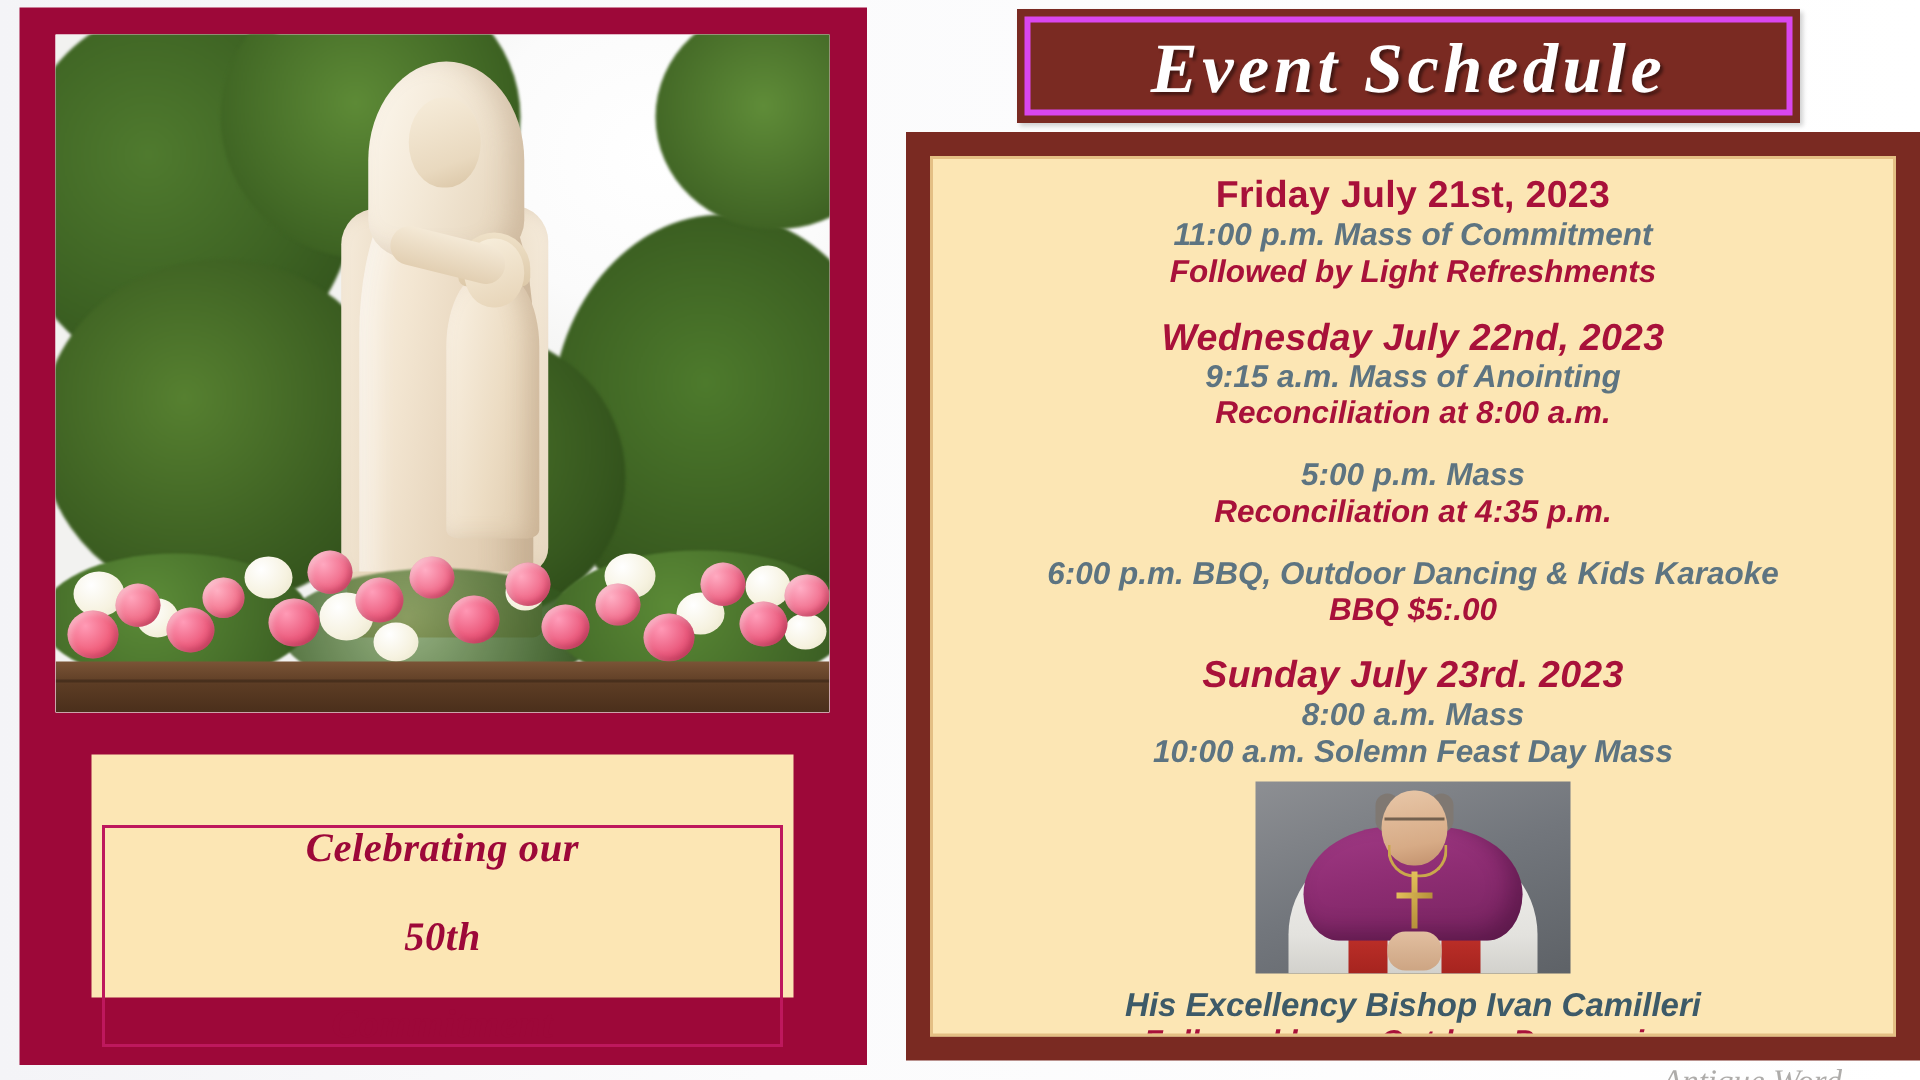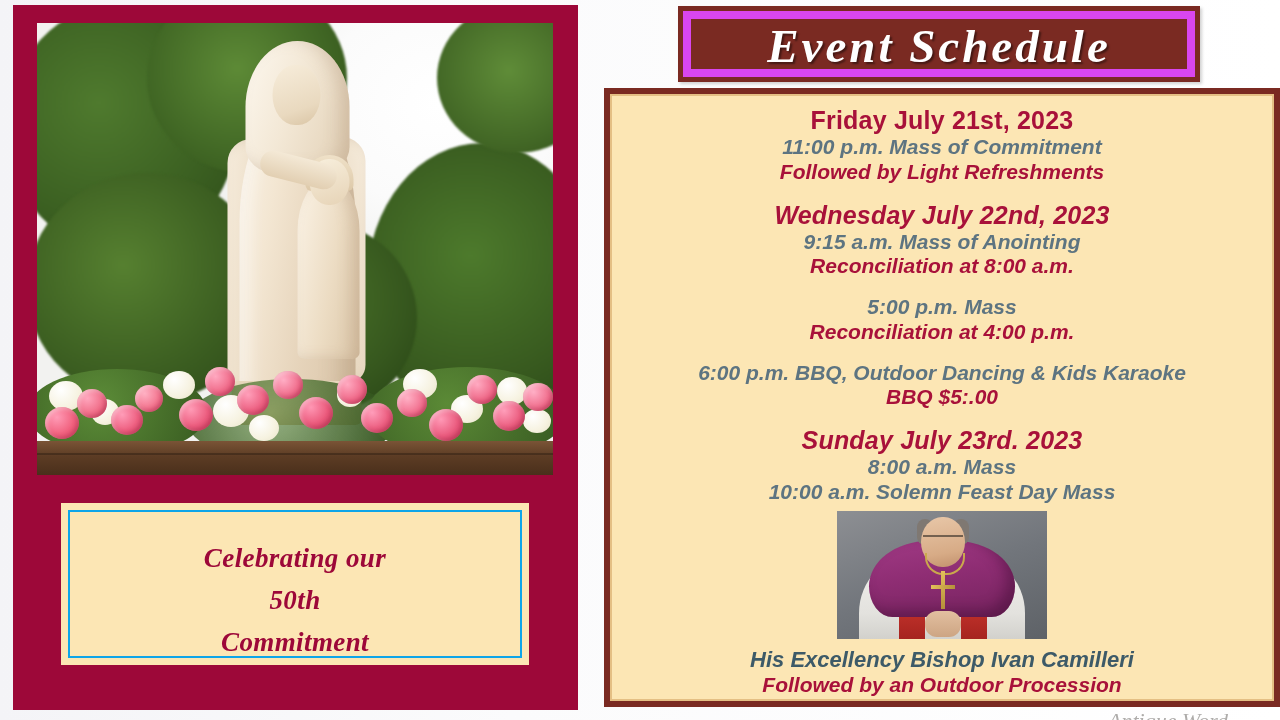--- a/index.html
+++ b/index.html
@@ -179,27 +179,28 @@
     top: 498px;
     width: 468px;
     height: 162px;
     background: #fce6b4;
     box-sizing: border-box;
     padding: 7px;
   }
   #anniversary-inner {
     width: 100%;
     height: 100%;
-    border: 2px solid #0ea5e9;
+    border: 2px solid #be185d;
     box-sizing: border-box;
     display: flex;
     flex-direction: column;
     align-items: center;
-    justify-content: flex-end;
+    justify-content: space-between;
     gap: 15px;
+    margin-top: 40px;
   }
   .anniv-line {
     font-family: "Liberation Serif", serif;
     font-style: italic;
     font-weight: 700;
     font-size: 27px;
     color: #9d0839;
     letter-spacing: 0.4px;
     line-height: 1;
   }
@@ -212,24 +213,24 @@
     width: 522px;
     height: 76px;
     background: #7a2a22;
     box-sizing: border-box;
     padding: 5px;
     box-shadow: 2px 2px 3px rgba(0,0,0,.18);
   }
   #event-banner-inner {
     width: 100%;
     height: 100%;
-    border: 8px solid #d946ef;
+    border: 4px solid #d946ef;
     box-sizing: border-box;
     display: flex;
-    align-items: flex-start;
+    align-items: flex-end;
     justify-content: center;
   }
   #event-banner-title {
     font-family: "Liberation Serif", serif;
     font-style: italic;
     font-weight: 700;
     font-size: 47px;
     color: #ffffff;
     letter-spacing: 3px;
     text-shadow: 2px 2px 2px rgba(0,0,0,.45);
@@ -237,21 +238,21 @@
   }
 
   #schedule-panel {
     position: absolute;
     left: 604px;
     top: 88px;
     width: 676px;
     height: 619px;
     background: #7a2a22;
     box-sizing: border-box;
-    padding: 6px;
+    padding: 16px;
   }
   #schedule-inner {
     width: 100%;
     height: 100%;
     background: #fce6b4;
     border: 2px solid #e4bf84;
     box-sizing: border-box;
     padding: 10px 14px 0 14px;
     overflow: hidden;
     text-align: center;
@@ -489,21 +490,21 @@
       </div>
 
       <div class="blk">
         <div class="day-heading italic">Wednesday July 22nd, 2023</div>
         <div class="line-slate">9:15 a.m. Mass of Anointing</div>
         <div class="line-crimson">Reconciliation at 8:00 a.m.</div>
       </div>
 
       <div class="blk">
         <div class="line-slate">5:00 p.m. Mass</div>
-        <div class="line-crimson">Reconciliation at 4:00 p.m.</div>
+        <div class="line-crimson">Reconciliation at 4:35 p.m.</div>
       </div>
 
       <div class="blk">
         <div class="line-slate">6:00 p.m. BBQ, Outdoor Dancing &amp; Kids Karaoke</div>
         <div class="line-crimson">BBQ $5:.00</div>
       </div>
 
       <div class="blk-tight">
         <div class="day-heading italic">Sunday July 23rd. 2023</div>
         <div class="line-slate">8:00 a.m. Mass</div>

